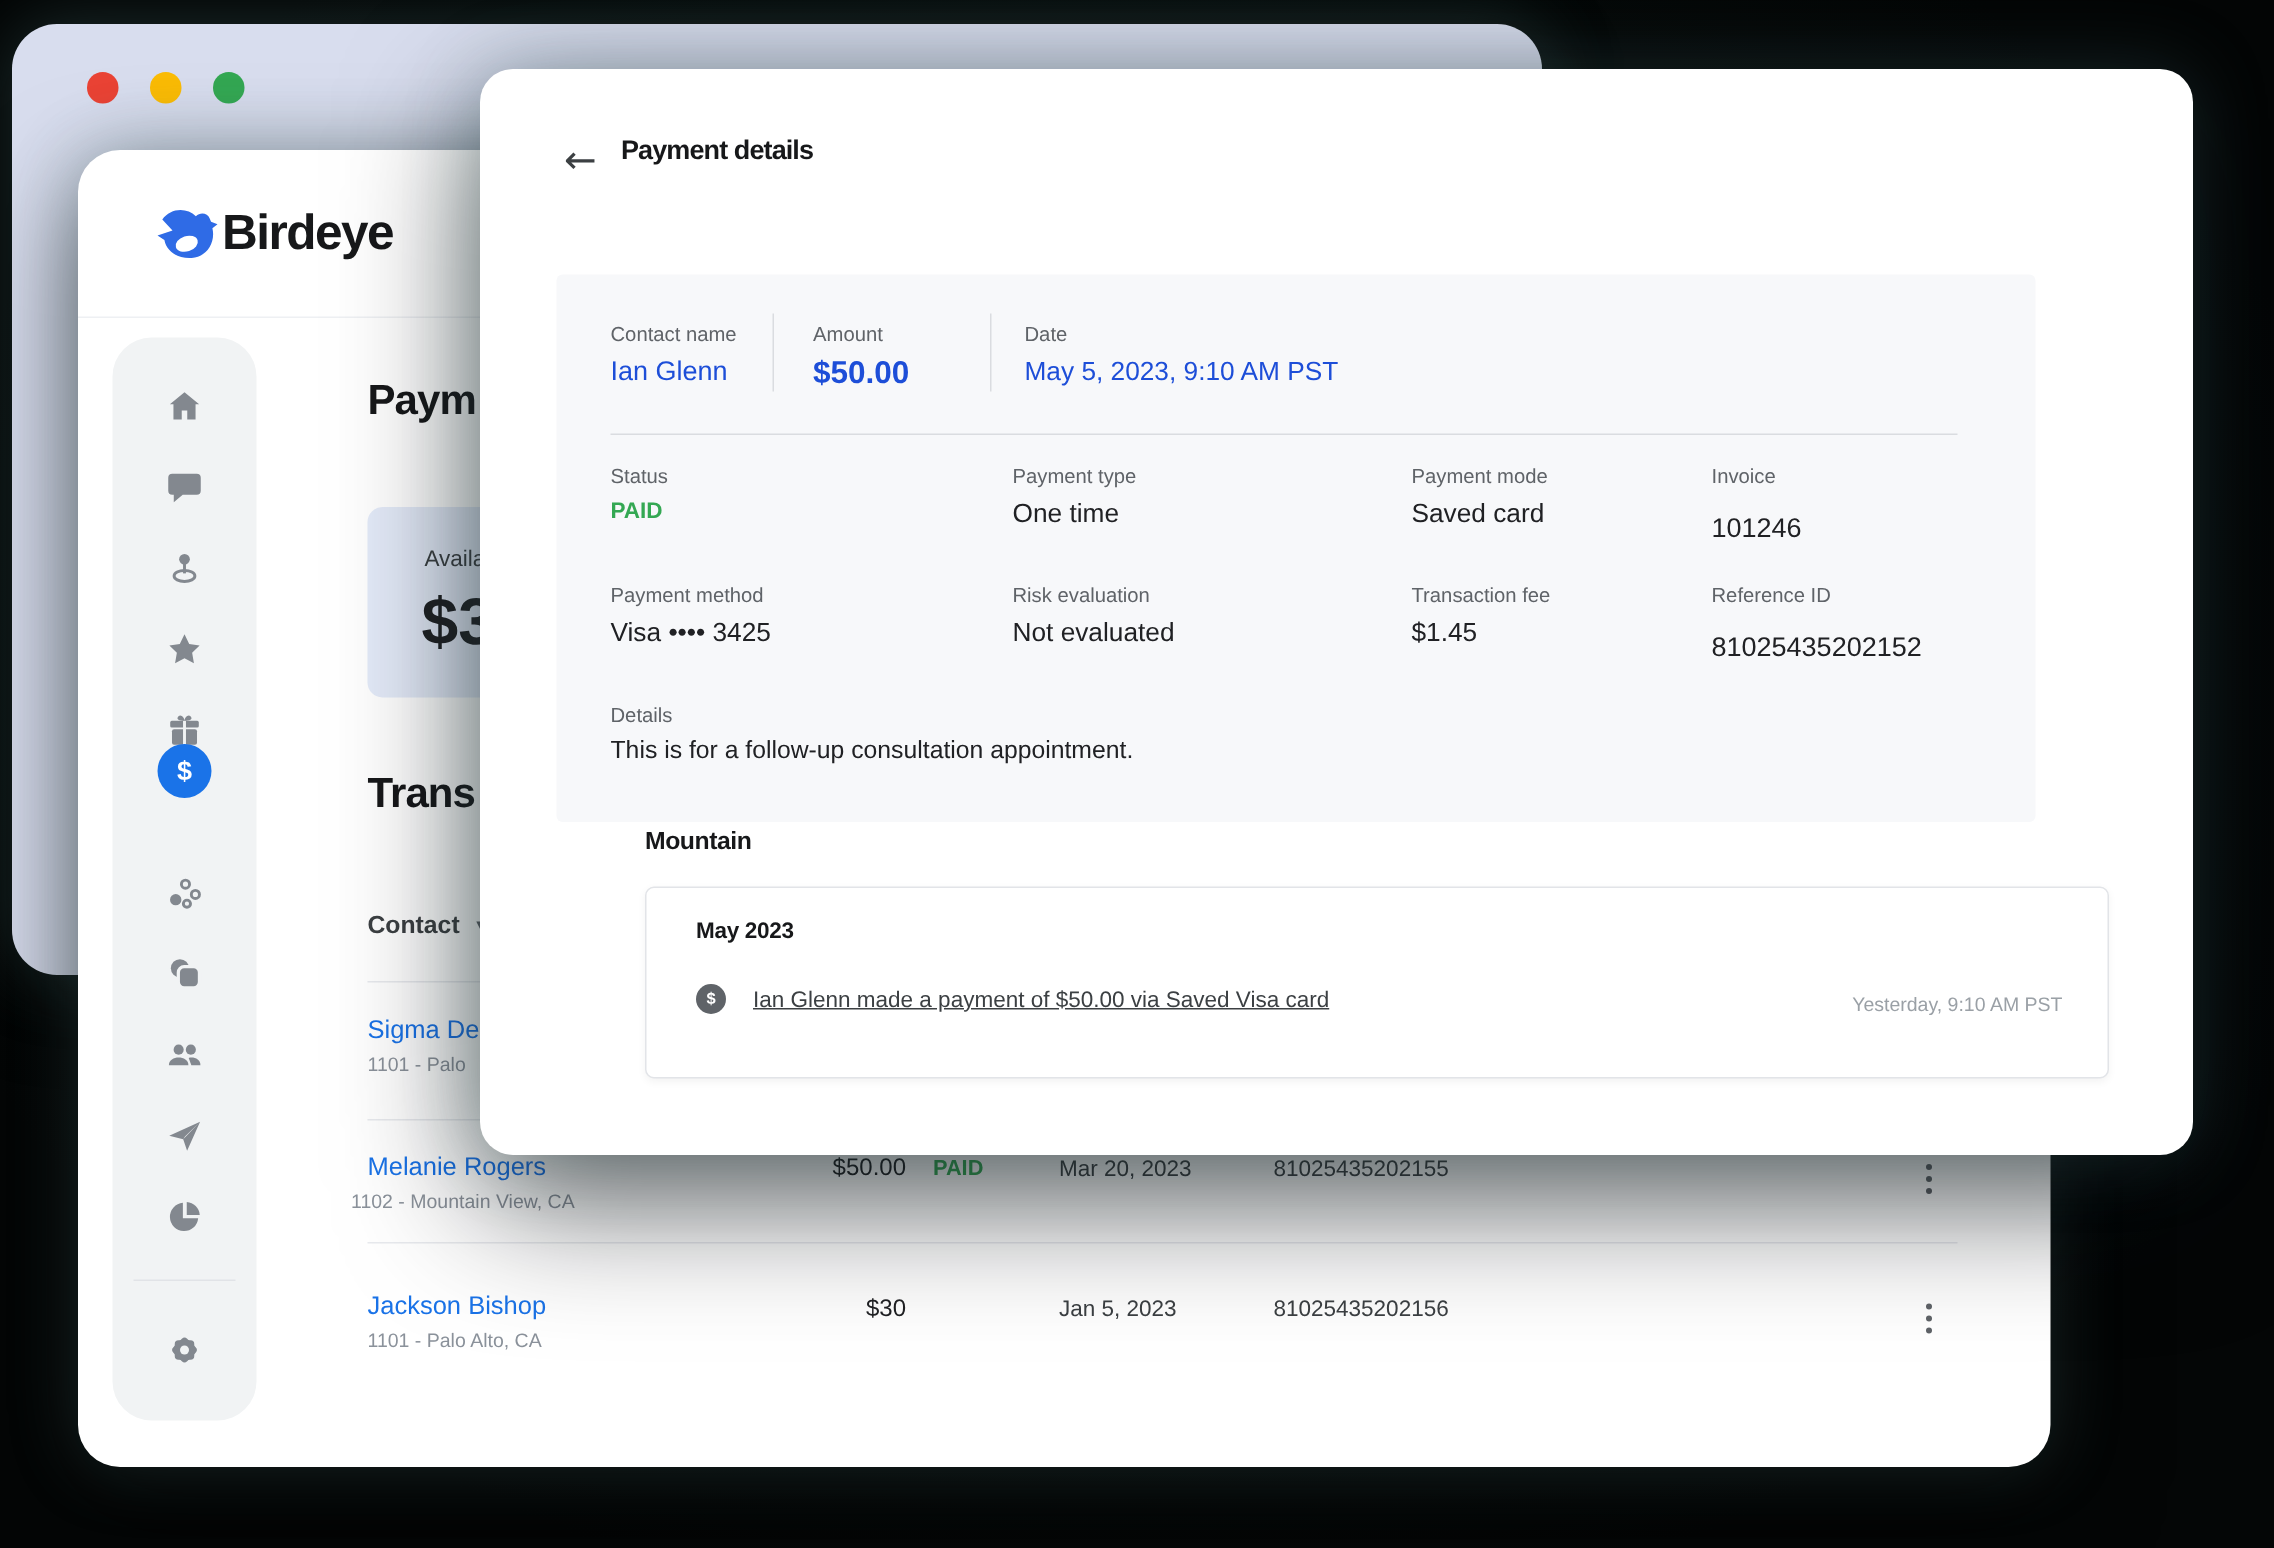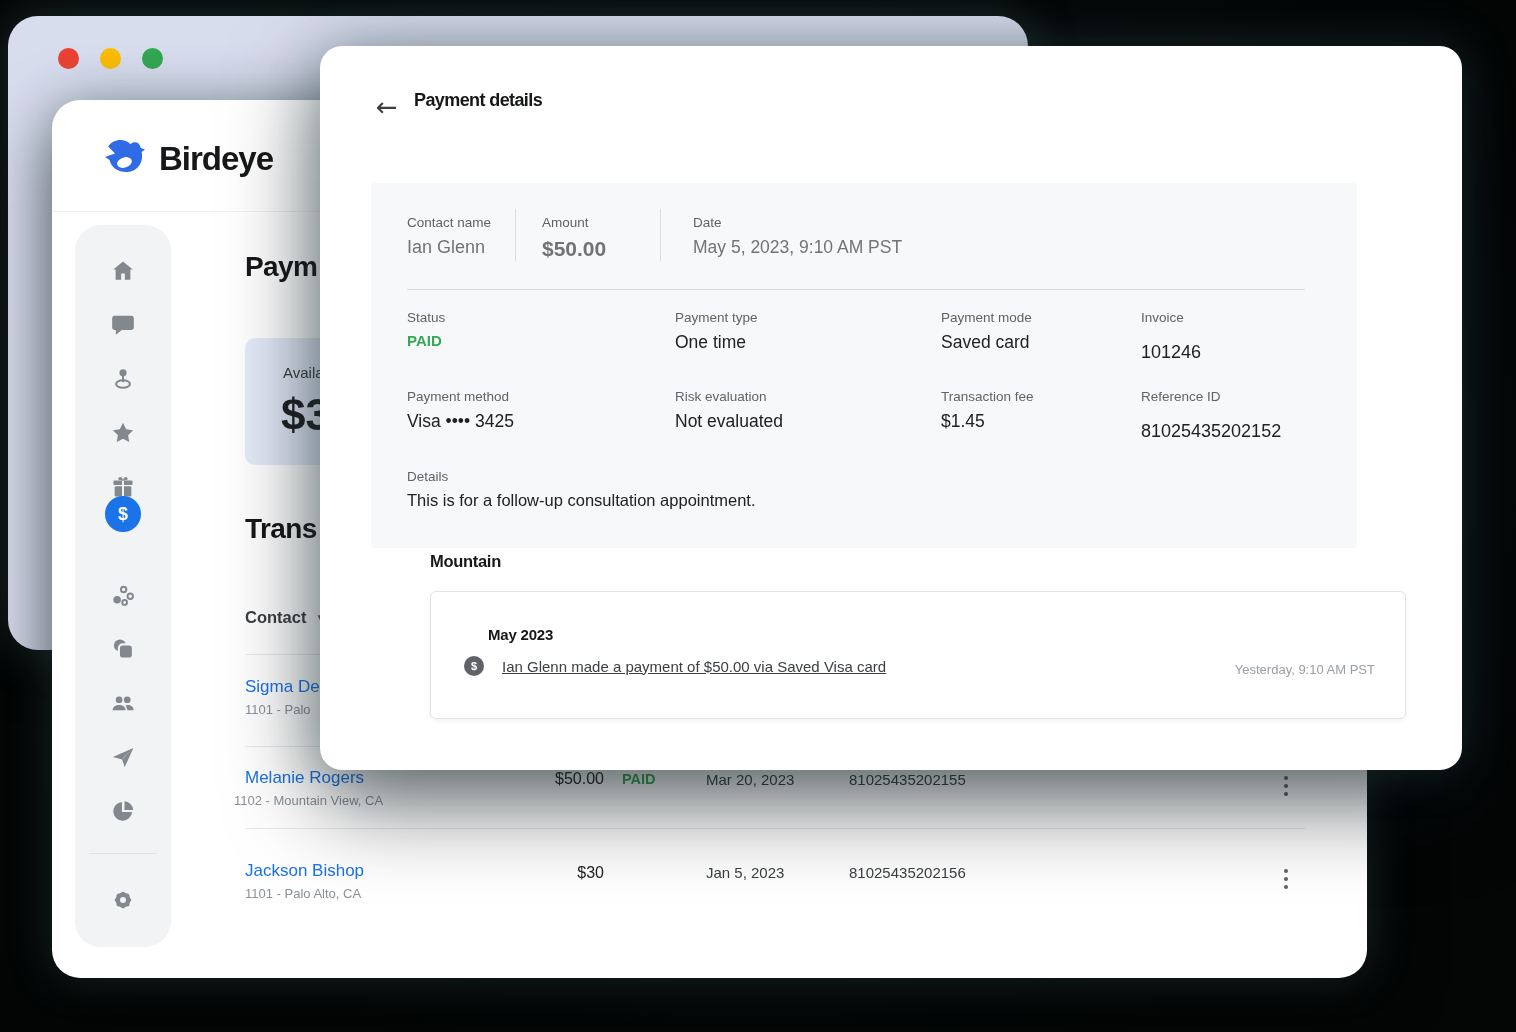--- a/index.html
+++ b/index.html
@@ -11,21 +11,21 @@
       background:#d8ddee;border-radius:30px;
       box-shadow:0 0 46px rgba(70,110,110,.38), 0 18px 50px rgba(0,0,0,.55);}
   .traffic{position:absolute;left:50px;top:32px;display:flex;gap:21px;}
   .dot{width:21px;height:21px;border-radius:50%;}
   .dot.red{background:#ea4335;} .dot.yellow{background:#fbbc05;} .dot.green{background:#34a853;}
   
   .app-window{position:absolute;left:52px;top:100px;width:1315px;height:878px;
       background:#fff;border-radius:28px;
       box-shadow:0 0 46px rgba(70,110,110,.32), 0 26px 70px rgba(0,0,0,.6);}
   .app-header-line{position:absolute;left:0;top:111px;width:100%;height:1px;background:#eef0f3;}
-  .logo{position:absolute;left:50px;top:36px;display:flex;align-items:center;gap:11px;}
+  .logo{position:absolute;left:50px;top:36px;display:flex;align-items:flex-start;}
   .logo-text{font-size:33px;font-weight:700;letter-spacing:-1px;color:#17181a;}
   
   .sidebar{position:absolute;left:23px;top:125px;width:96px;height:722px;
       background:#f1f3f4;border-radius:26px;}
   .side-ic{position:absolute;left:50%;transform:translateX(-50%);width:26px;height:26px;cursor:pointer;}
   .side-ic svg{display:block;width:26px;height:26px;}
   .side-active{position:absolute;left:50%;transform:translateX(-50%);width:36px;height:36px;
       background:#1a73e8;border-radius:50%;color:#fff;font-size:18px;font-weight:700;
       display:flex;align-items:center;justify-content:center;cursor:pointer;}
   .side-divider{position:absolute;left:14px;top:628px;width:68px;height:1px;background:#e1e3e7;}
@@ -51,39 +51,39 @@
       border-radius:22px;box-shadow:0 0 50px rgba(70,110,110,.30), 0 30px 90px rgba(3,8,12,.65);}
   .back-arrow{position:absolute;left:56px;top:48px;font-size:26px;color:#3c4043;cursor:pointer;
       font-family:"DejaVu Sans",sans-serif;line-height:1;}
   .modal-title{position:absolute;left:94px;top:44px;font-size:18px;font-weight:700;
       letter-spacing:-0.6px;color:#17181a;white-space:nowrap;}
   .panel{position:absolute;left:51px;top:137px;width:986px;height:365px;background:#f7f8fa;border-radius:4px;text-decoration:underline;}
   .summary{position:absolute;left:0;top:26px;display:flex;}
   .sum-cell{padding-top:6px;}
   .sum-c1{width:144px;padding-left:36px;}
   .sum-c2{width:145px;padding-left:26px;border-left:1px solid #dadce0;}
-  .sum-c3{padding-left:32px;border-left:1px solid #dadce0;}
+  .sum-c3{padding-left:22px;border-left:1px solid #dadce0;}
   .lab{font-size:13.5px;color:#5f6368;white-space:nowrap;}
-  .val{margin-top:7px;font-size:17.5px;color:#737373;white-space:nowrap;}
+  .val{margin-top:7px;font-size:17.5px;color:#1d4ed8;white-space:nowrap;}
   .val.big{font-size:21px;font-weight:700;}
   .val.name{font-size:18px;}
   .panel-hr{position:absolute;left:36px;right:52px;top:106px;height:1px;background:#dadce0;}
   .f-cell{position:absolute;}
   .f-val{margin-top:7px;font-size:17.5px;color:#202124;white-space:nowrap;}
   .f-val.green{font-size:15px;font-weight:700;color:#34a853;}
   .f-val.small{margin-top:17px;font-size:18px;}
   .f-val.details{font-size:16.5px;}
   .col0{left:36px;} .col1{left:304px;} .col2{left:570px;} .col3{left:770px;}
   .rowA{top:127px;} .rowB{top:206px;} .rowD{top:286px;}
   .activity-h{position:absolute;left:110px;top:506px;font-size:16.5px;font-weight:700;
       letter-spacing:-0.3px;color:#17181a;}
   .activity-card{position:absolute;left:110px;top:545px;width:976px;height:128px;background:#fff;
       border:1px solid #e2e4e8;border-radius:6px;box-shadow:0 2px 6px rgba(0,0,0,.05);}
-  .act-month{position:absolute;left:33px;top:34px;font-size:15px;font-weight:700;
-      letter-spacing:-0.2px;color:#17181a;margin-left:24px;}
+  .act-month{position:absolute;left:33px;top:20px;font-size:15px;font-weight:700;
+      letter-spacing:-0.2px;color:#17181a;}
   .act-row{position:absolute;left:33px;top:64px;display:flex;align-items:center;gap:18px;}
   .act-ic{width:20px;height:20px;border-radius:50%;background:#5f6368;color:#fff;font-size:11px;
       font-weight:700;display:flex;align-items:center;justify-content:center;flex:0 0 20px;}
   .act-text{font-size:15px;color:#3c4043;white-space:nowrap;text-decoration:underline;}
   .act-time{position:absolute;right:30px;top:70px;font-size:13px;color:#9aa0a6;white-space:nowrap;}
 </style>
 </head>
 <body>
 
 <div class="stage">

